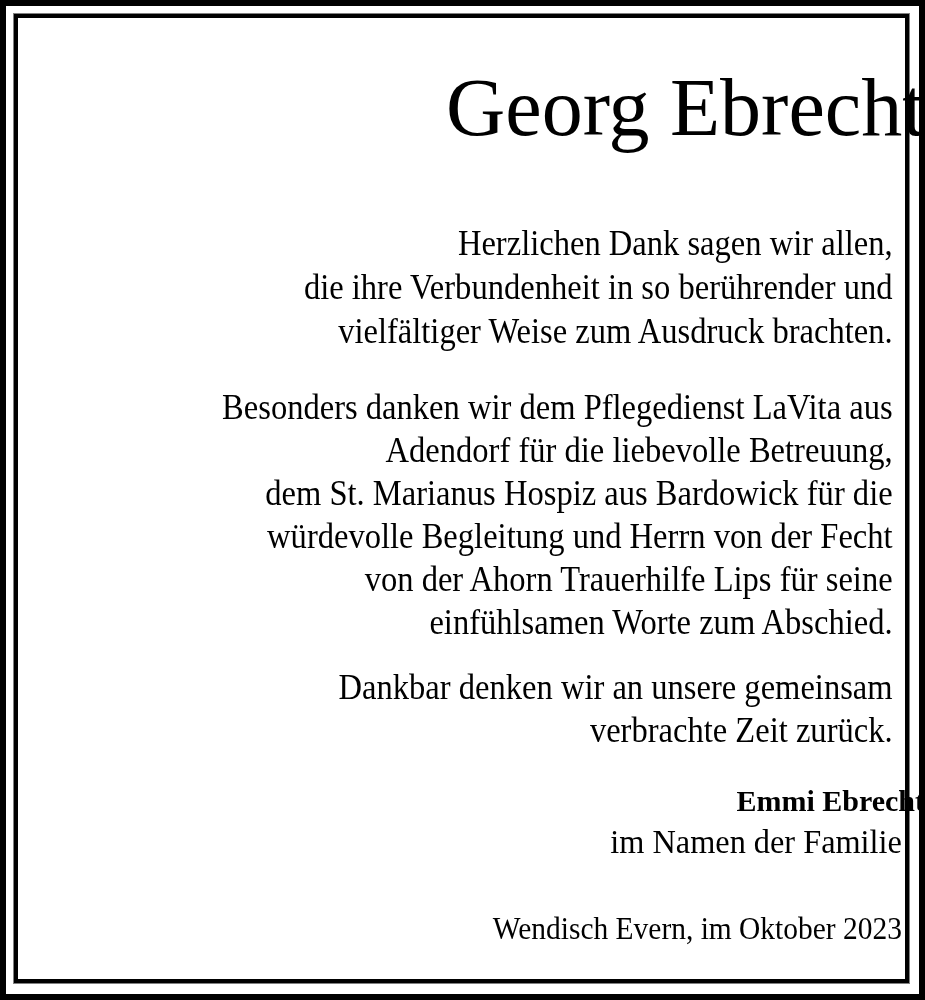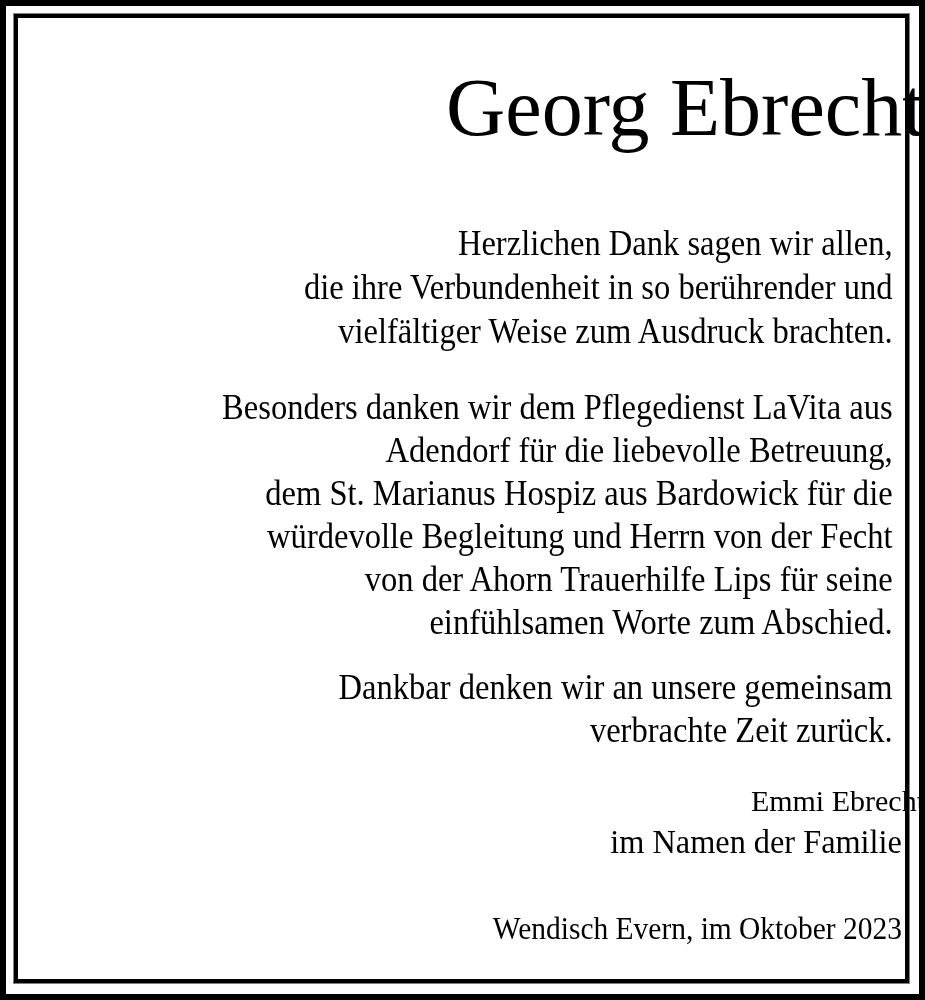--- a/index.html
+++ b/index.html
@@ -18,21 +18,21 @@
     font-family: "Liberation Serif", "DejaVu Serif", serif; color: #000;
     text-align: right;
   }
   .line { position: absolute; left: 0; width: 925px; white-space: nowrap; }
   .name { font-size: 82px; line-height: 90px; top: 63px; letter-spacing: 0px; }
   .date { font-size: 30px; line-height: 34px; top: 155px; }
   .body { font-size: 35px; line-height: 43px; transform: scaleX(0.93); transform-origin: center; }
   .p1 { top: 222px; line-height: 44px; }
   .p2 { top: 386px; }
   .p3 { top: 666px; }
-  .signer { font-size: 30px; line-height: 34px; top: 784px; font-weight: normal; }
+  .signer { font-size: 30px; line-height: 34px; top: 784px; font-weight: bold; }
   .family { font-size: 34px; line-height: 40px; top: 822px; transform: scaleX(0.95); }
   .place { font-size: 31px; line-height: 36px; top: 911px; transform: scaleX(0.95); }
   .block div { display: block; }
 </style>
 </head>
 <body>
 
 <div class="frame-outer"></div>
 <div class="frame-inner"></div>
 

